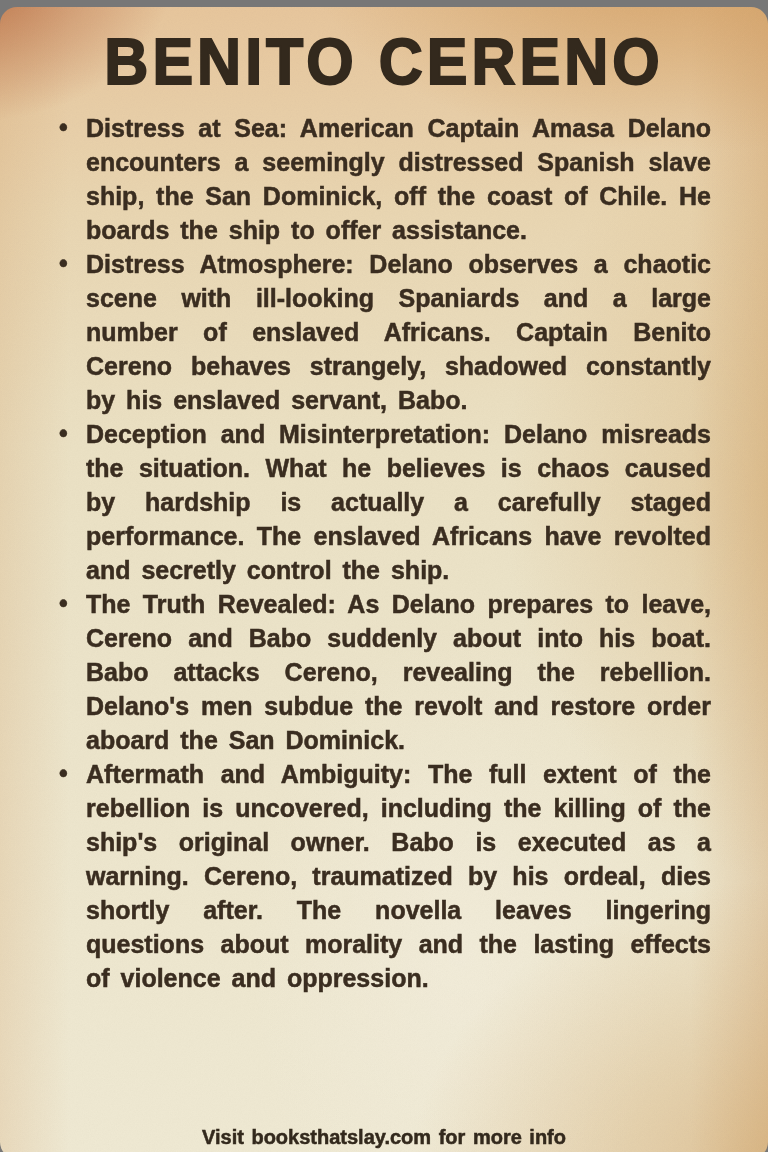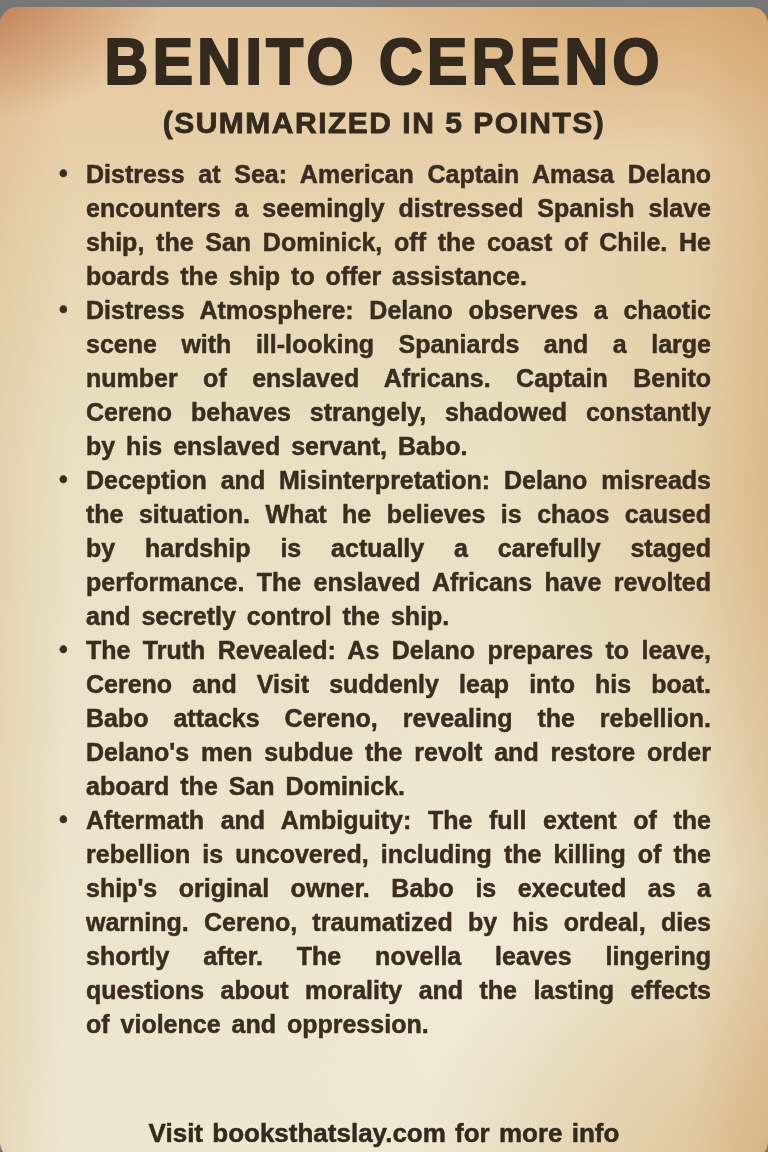--- a/index.html
+++ b/index.html
@@ -67,21 +67,21 @@
     position: absolute;
     left: 0;
     top: -1px;
     font-size: 25px;
   }
   .footer {
     position: absolute;
     left: 0; right: 0;
     bottom: 10px;
     text-align: center;
-    font-size: 26px;
+    font-size: 20px;
     font-weight: bold;
     color: #33291d;
     -webkit-text-stroke: 0.5px #33291d;
     word-spacing: 2px;
   }
 </style>
 </head>
 <body>
 
 <div class="page">
@@ -92,39 +92,38 @@
       <feColorMatrix type="saturate" values="0"></feColorMatrix>
       <feComponentTransfer>
           <feFuncA type="linear" slope="0.09" intercept="0"></feFuncA>
         </feComponentTransfer>
     </filter>
     <rect width="768" height="1152" filter="url(#paperNoise)"></rect>
   </svg>
 
   <div class="header">
     <h1 class="title">BENITO CERENO</h1>
-    <div class="subtitle">(SUMMARIZED IN 5 POINTS)</div>
   </div>
 
   <ul class="summary-list">
     <li>
       <span class="bullet-marker">•</span>
       <span>Distress at Sea: American Captain Amasa Delano encounters a seemingly distressed Spanish slave ship, the San Dominick, off the coast of Chile. He boards the ship to offer assistance.</span>
     </li>
     <li>
       <span class="bullet-marker">•</span>
       <span>Distress Atmosphere: Delano observes a chaotic scene with ill-looking Spaniards and a large number of enslaved Africans. Captain Benito Cereno behaves strangely, shadowed constantly by his enslaved servant, Babo.</span>
     </li>
     <li>
       <span class="bullet-marker">•</span>
       <span>Deception and Misinterpretation: Delano misreads the situation. What he believes is chaos caused by hardship is actually a carefully staged performance. The enslaved Africans have revolted and secretly control the ship.</span>
     </li>
     <li>
       <span class="bullet-marker">•</span>
-      <span>The Truth Revealed: As Delano prepares to leave, Cereno and Visit suddenly leap into his boat. Babo attacks Cereno, revealing the rebellion. Delano's men subdue the revolt and restore order aboard the San Dominick.</span>
+      <span>The Truth Revealed: As Delano prepares to leave, Cereno and Babo suddenly about into his boat. Babo attacks Cereno, revealing the rebellion. Delano's men subdue the revolt and restore order aboard the San Dominick.</span>
     </li>
     <li>
       <span class="bullet-marker">•</span>
       <span>Aftermath and Ambiguity: The full extent of the rebellion is uncovered, including the killing of the ship's original owner. Babo is executed as a warning. Cereno, traumatized by his ordeal, dies shortly after. The novella leaves lingering questions about morality and the lasting effects of violence and oppression.</span>
     </li>
   </ul>
 
   <div class="footer">Visit booksthatslay.com for more info</div>
 
 </div>

